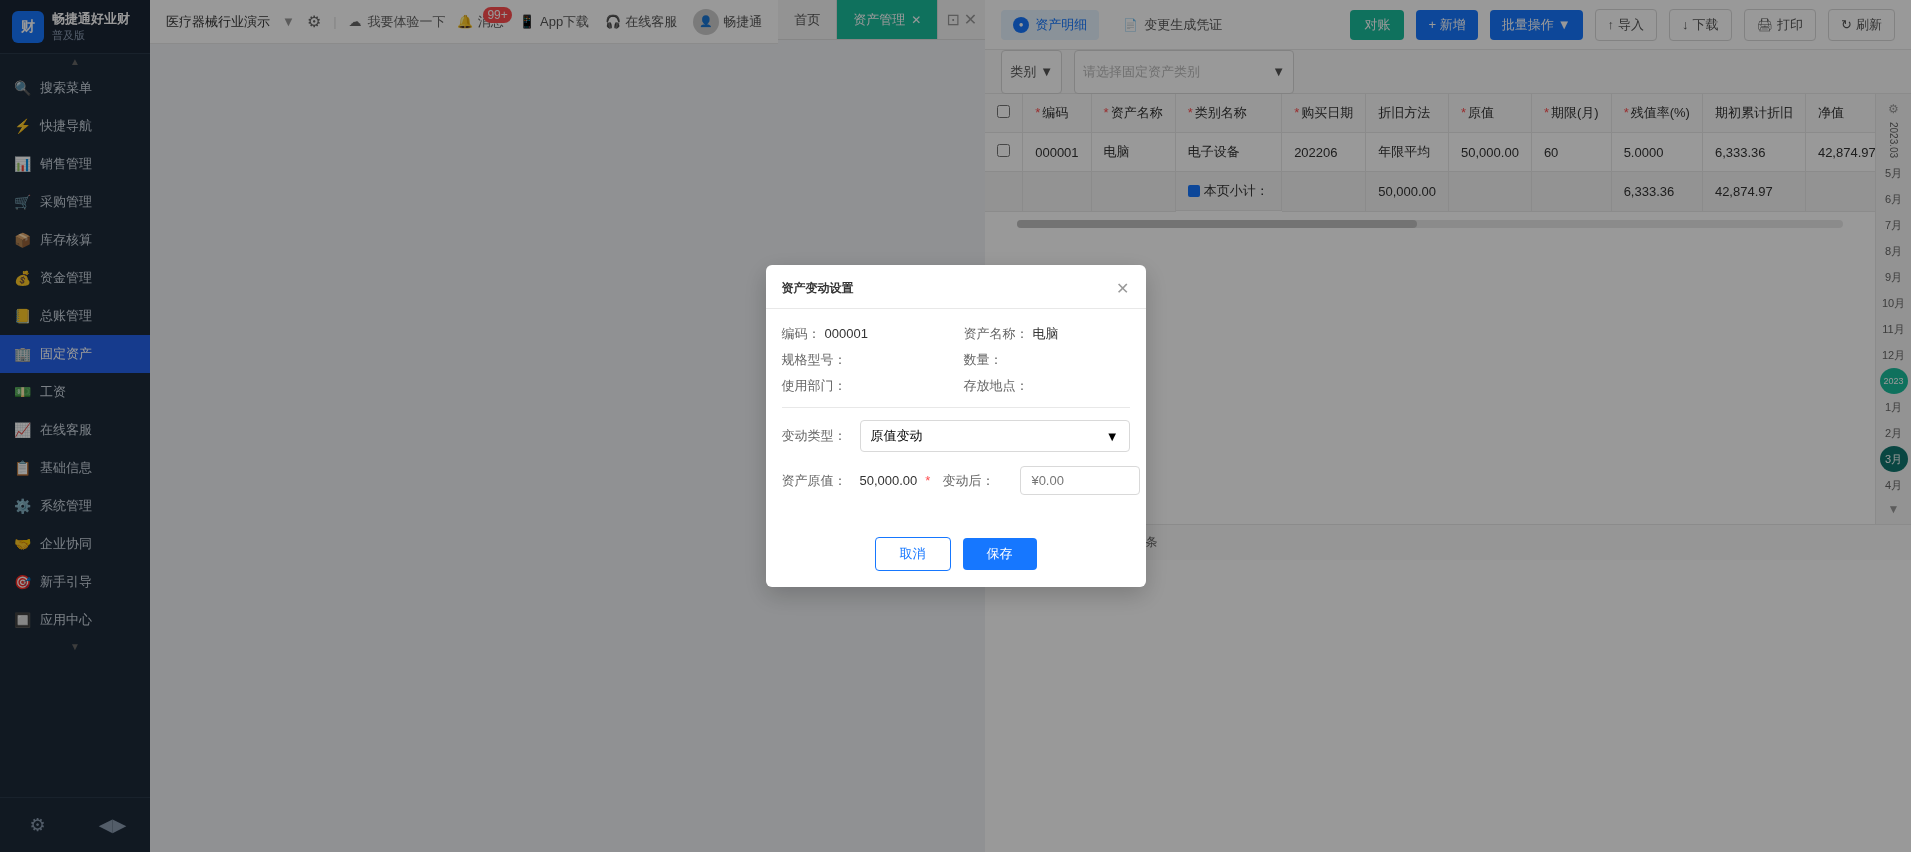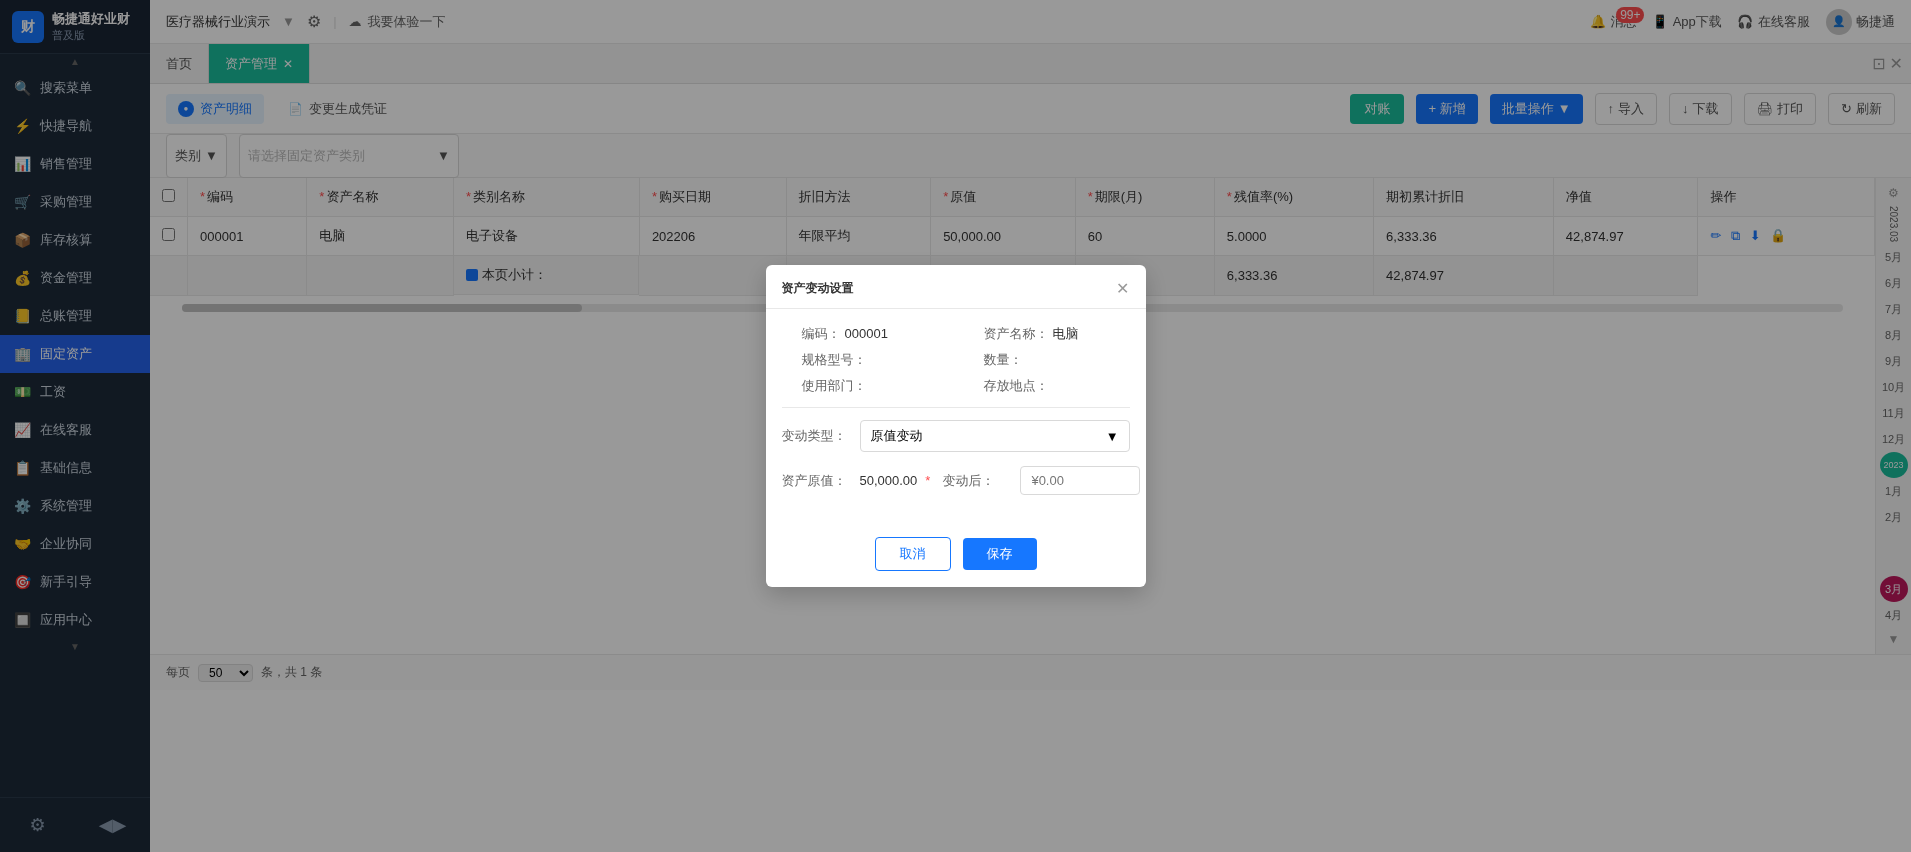--- a/index.html
+++ b/index.html
@@ -10,21 +10,21 @@
     .sidebar-header { background: #1a2535; padding: 10px 12px; display: flex; align-items: center; gap: 8px; border-bottom: 1px solid #2a3a4a; }
     .sidebar-header-title { color: #fff; font-size: 13px; font-weight: bold; }
     .sidebar-header-sub { color: #8a9bb0; font-size: 11px; }
     .sidebar-item { display: flex; align-items: center; gap: 8px; padding: 10px 14px; cursor: pointer; color: #cdd6e0; }
     .sidebar-item.active { background: #2563eb; color: #fff; }
     .sidebar-icon { width: 18px; height: 18px; display: flex; align-items: center; justify-content: center; font-size: 14px; }
     .sidebar-bottom { margin-top: auto; border-top: 1px solid #2a3a4a; padding: 8px 0; display: flex; }
     .sidebar-bottom-btn { flex: 1; display: flex; align-items: center; justify-content: center; padding: 8px; cursor: pointer; color: #8a9bb0; font-size: 18px; }
 
     
-    .main { flex: 1; display: flex; flex-direction: column; height: 852px; overflow: hidden; }
+    .main { flex: 1; display: flex; flex-direction: row; height: 852px; overflow: hidden; }
 
     
     .topbar { height: 44px; background: #fff; border-bottom: 1px solid #e8e8e8; display: flex; align-items: center; padding: 0 16px; gap: 12px; flex-shrink: 0; }
     .topbar-company { font-size: 13px; color: #333; display: flex; align-items: center; gap: 4px; }
     .topbar-settings { color: #666; cursor: pointer; font-size: 16px; }
     .topbar-experience { display: flex; align-items: center; gap: 6px; color: #666; font-size: 13px; cursor: pointer; }
     .topbar-right { margin-left: auto; display: flex; align-items: center; gap: 16px; }
     .topbar-badge { position: relative; display: flex; align-items: center; gap: 4px; cursor: pointer; color: #555; font-size: 13px; }
     .badge-count { background: #ff4d4f; color: #fff; font-size: 12px; border-radius: 10px; padding: 1px 4px; position: absolute; top: -6px; right: -8px; }
     .topbar-user { display: flex; align-items: center; gap: 4px; cursor: pointer; color: #555; }
@@ -60,39 +60,39 @@
     .table-container { overflow: auto; }
     table { width: 100%; border-collapse: collapse; font-size: 13px; }
     th { background: #fafafa; border-bottom: 1px solid #e8e8e8; border-right: 1px solid #e8e8e8; padding: 10px 12px; text-align: left; color: #333; font-weight: 500; white-space: nowrap; }
     th .required { color: #ff4d4f; margin-right: 2px; }
     td { border-bottom: 1px solid #e8e8e8; border-right: 1px solid #e8e8e8; padding: 10px 12px; color: #333; white-space: nowrap; }
     .subtotal-row td { background: #f5f5f5; }
 
     
     .calendar-strip { width: 36px; background: #f5f5f5; border-left: 1px solid #e8e8e8; display: flex; flex-direction: column; align-items: center; padding: 4px 0; flex-shrink: 0; overflow: hidden; }
     .cal-month { width: 28px; height: 26px; display: flex; align-items: center; justify-content: center; font-size: 11px; color: #666; cursor: pointer; border-radius: 3px; }
-    .cal-month.active { background: #be185d; color: #fff; border-radius: 50%; margin-top: 46px; }
+    .cal-month.active { background: #0f766e; color: #fff; border-radius: 50%; }
     .cal-month.highlight { background: #1abc9c; color: #fff; border-radius: 50%; }
     .cal-icon { color: #999; font-size: 12px; cursor: pointer; padding: 4px; }
 
     
     .bottombar { height: 36px; background: #fafafa; border-top: 1px solid #e8e8e8; display: flex; align-items: center; padding: 0 16px; gap: 8px; font-size: 12px; color: #666; }
     .page-select { border: 1px solid #d9d9d9; border-radius: 4px; padding: 0 6px; font-size: 12px; }
 
     
     .overlay { position: fixed; top: 0; left: 0; width: 1911px; height: 852px; background: rgba(0,0,0,0.4); z-index: 100; display: flex; align-items: center; justify-content: center; }
 
     
     .dialog { background: #fff; border-radius: 6px; width: 380px; box-shadow: 0 8px 24px rgba(0,0,0,0.2); z-index: 101; position: relative; }
     .dialog-header { display: flex; align-items: center; justify-content: space-between; padding: 14px 16px 10px; border-bottom: 1px solid #e8e8e8; }
     .dialog-title { font-size: 12px; font-weight: bold; color: #333; }
     .dialog-close { cursor: pointer; color: #999; font-size: 16px; }
     .dialog-body { padding: 16px; }
     .dialog-info-grid { display: grid; grid-template-columns: 1fr 1fr; gap: 8px 16px; margin-bottom: 12px; }
-    .dialog-info-item { display: flex; align-items: baseline; gap: 4px; font-size: 13px; margin-left: 20px; }
+    .dialog-info-item { display: flex; align-items: baseline; gap: 4px; font-size: 13px; }
     .dialog-info-label { color: #666; white-space: nowrap; }
     .dialog-info-value { color: #333; }
     .dialog-divider { height: 1px; background: #e8e8e8; margin: 12px 0; }
     .dialog-field { display: flex; align-items: center; gap: 8px; margin-bottom: 14px; font-size: 13px; }
     .dialog-field-label { color: #666; white-space: nowrap; min-width: 70px; }
     .dialog-field-select { display: flex; align-items: center; gap: 4px; border: 1px solid #d9d9d9; border-radius: 4px; padding: 6px 10px; background: #fff; cursor: pointer; flex: 1; justify-content: space-between; }
     .dialog-field-input { border: 1px solid #d9d9d9; border-radius: 4px; padding: 6px 10px; font-size: 13px; flex: 1; color: #333; background: #fff; }
     .dialog-field-input.placeholder { color: #bbb; }
     .dialog-field-readonly { padding: 6px 0; color: #333; flex: 1; }
     .dialog-footer { display: flex; align-items: center; justify-content: center; gap: 12px; padding: 12px 16px 16px; }

